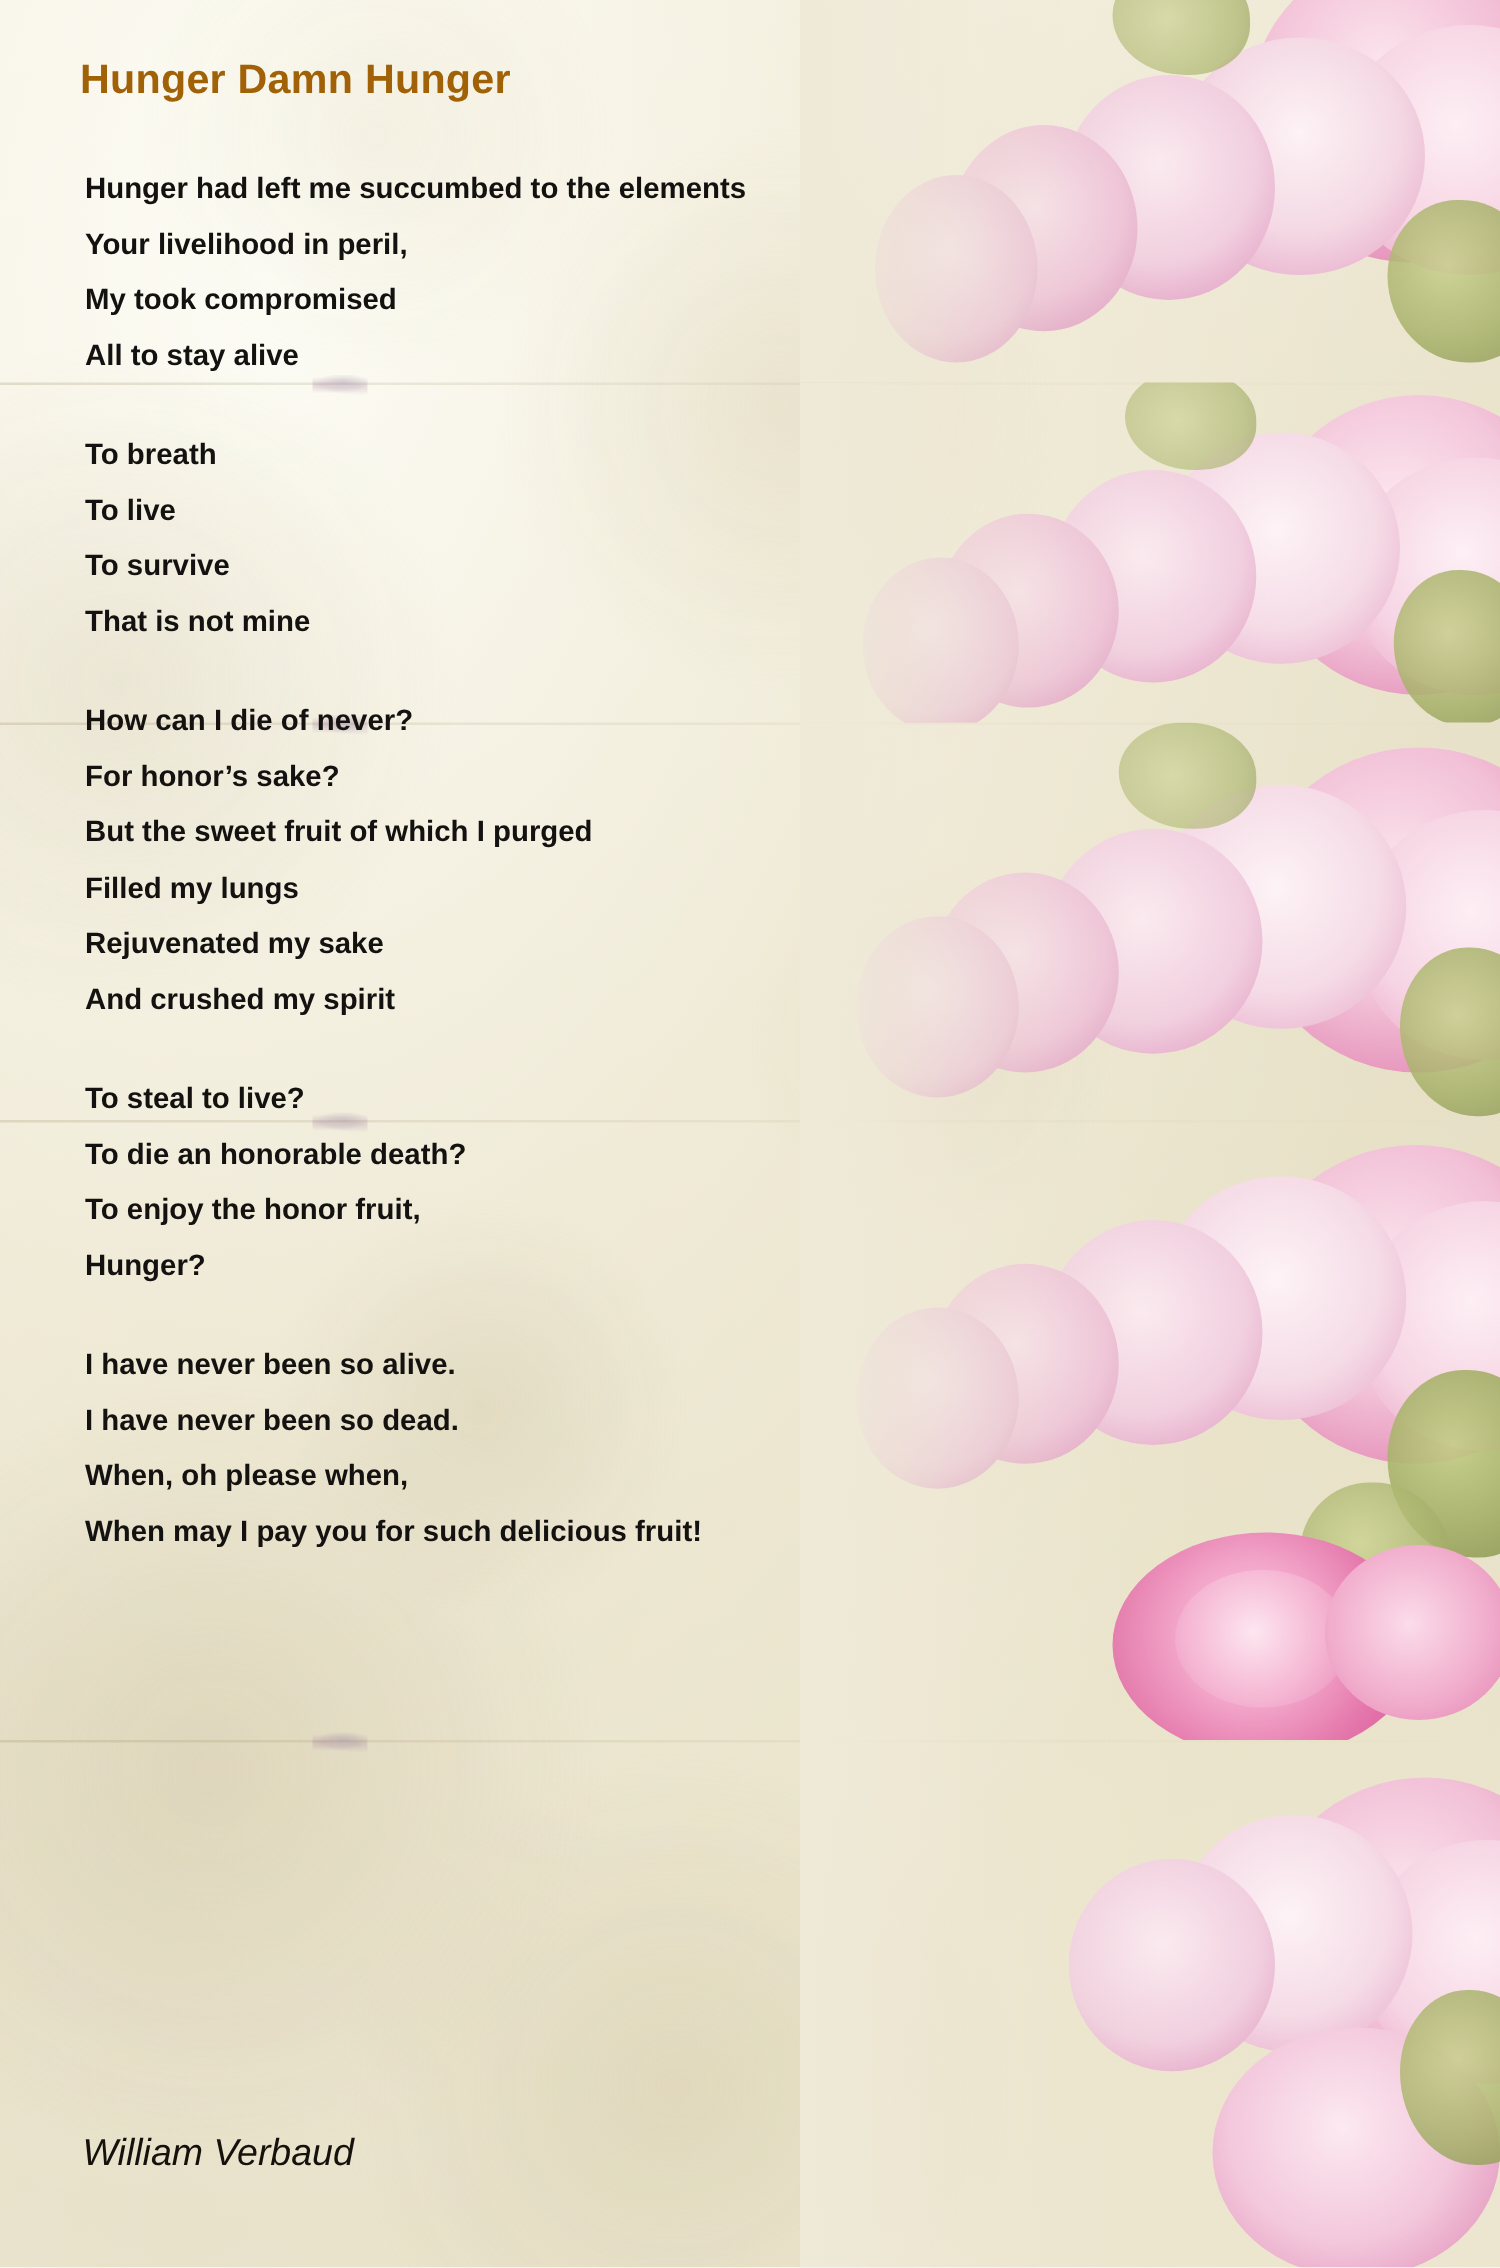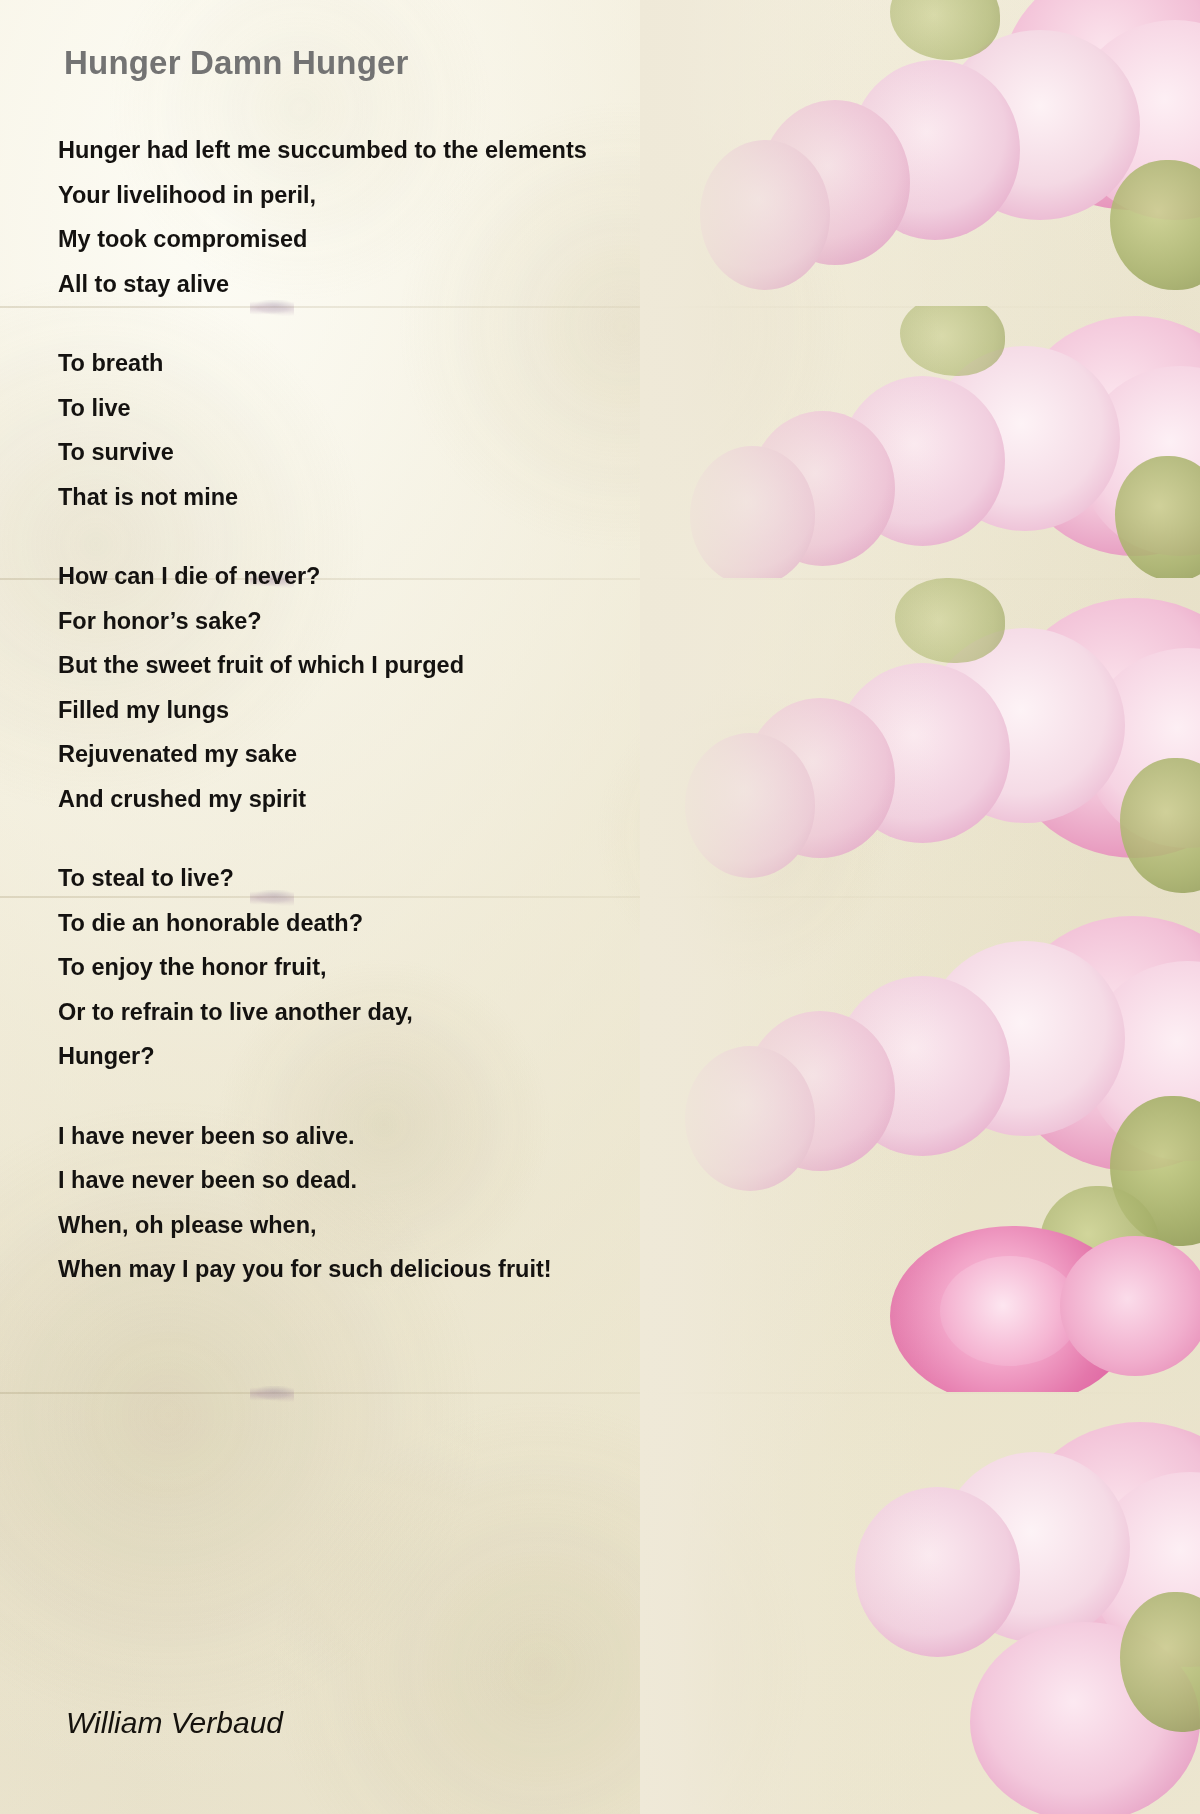--- a/index.html
+++ b/index.html
@@ -103,31 +103,31 @@
     top: 0;
     width: 1200px;
     height: 1814px;
   }
   .title {
     position: absolute;
     left: 64px;
     top: 44px;
     font-size: 33px;
     font-weight: bold;
-    color: #737373;
+    color: #a16207;
     letter-spacing: 0.2px;
   }
   .poem {
     position: absolute;
     left: 58px;
     top: 128px;
     width: 700px;
   }
   .stanza {
-    margin: 0 0 35px 0;
+    margin: 0 0 35px 10px;
   }
   .line {
     font-size: 23.5px;
     font-weight: bold;
     color: #141210;
     line-height: 44.5px;
     white-space: pre;
   }
   .author {
     position: absolute;
@@ -248,21 +248,20 @@
         <div class="line">But the sweet fruit of which I purged</div>
         <div class="line">Filled my lungs</div>
         <div class="line">Rejuvenated my sake</div>
         <div class="line">And crushed my spirit</div>
       </div>
 
       <div class="stanza">
         <div class="line">To steal to live?</div>
         <div class="line">To die an honorable death?</div>
         <div class="line">To enjoy the honor fruit,</div>
-        <div class="line">Or to refrain to live another day,</div>
         <div class="line">Hunger?</div>
       </div>
 
       <div class="stanza">
         <div class="line">I have never been so alive.</div>
         <div class="line">I have never been so dead.</div>
         <div class="line">When, oh please when,</div>
         <div class="line">When may I pay you for such delicious fruit!</div>
       </div>
 

